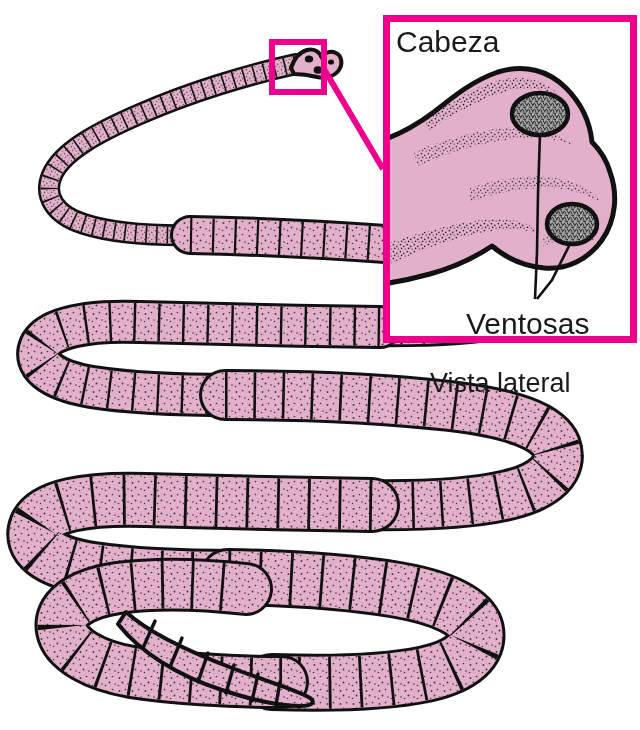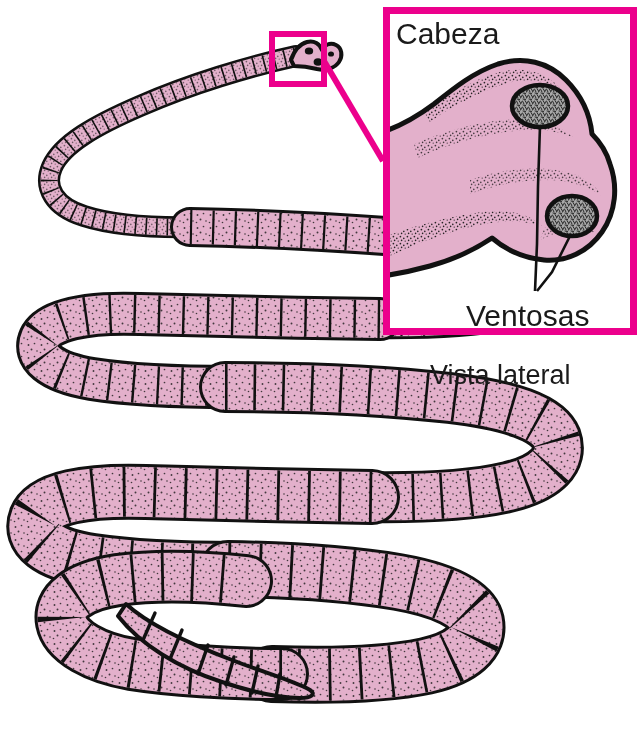--- a/index.html
+++ b/index.html
@@ -11,21 +11,21 @@
   body {
     width: 640px;
     height: 730px;
     position: relative;
     overflow: hidden;
     font-family: "Liberation Sans", sans-serif;
     background: #ffffff;
   }
   #figure-root {
     position: absolute;
-    left: 0; top: 4px;
+    left: 0; top: 12px;
     width: 640px;
     height: 526px;
   }
   #figure-root svg {
     display: block;
     width: 640px;
     height: 730px;
   }
   .lbl {
     font-family: "Liberation Sans", sans-serif;

